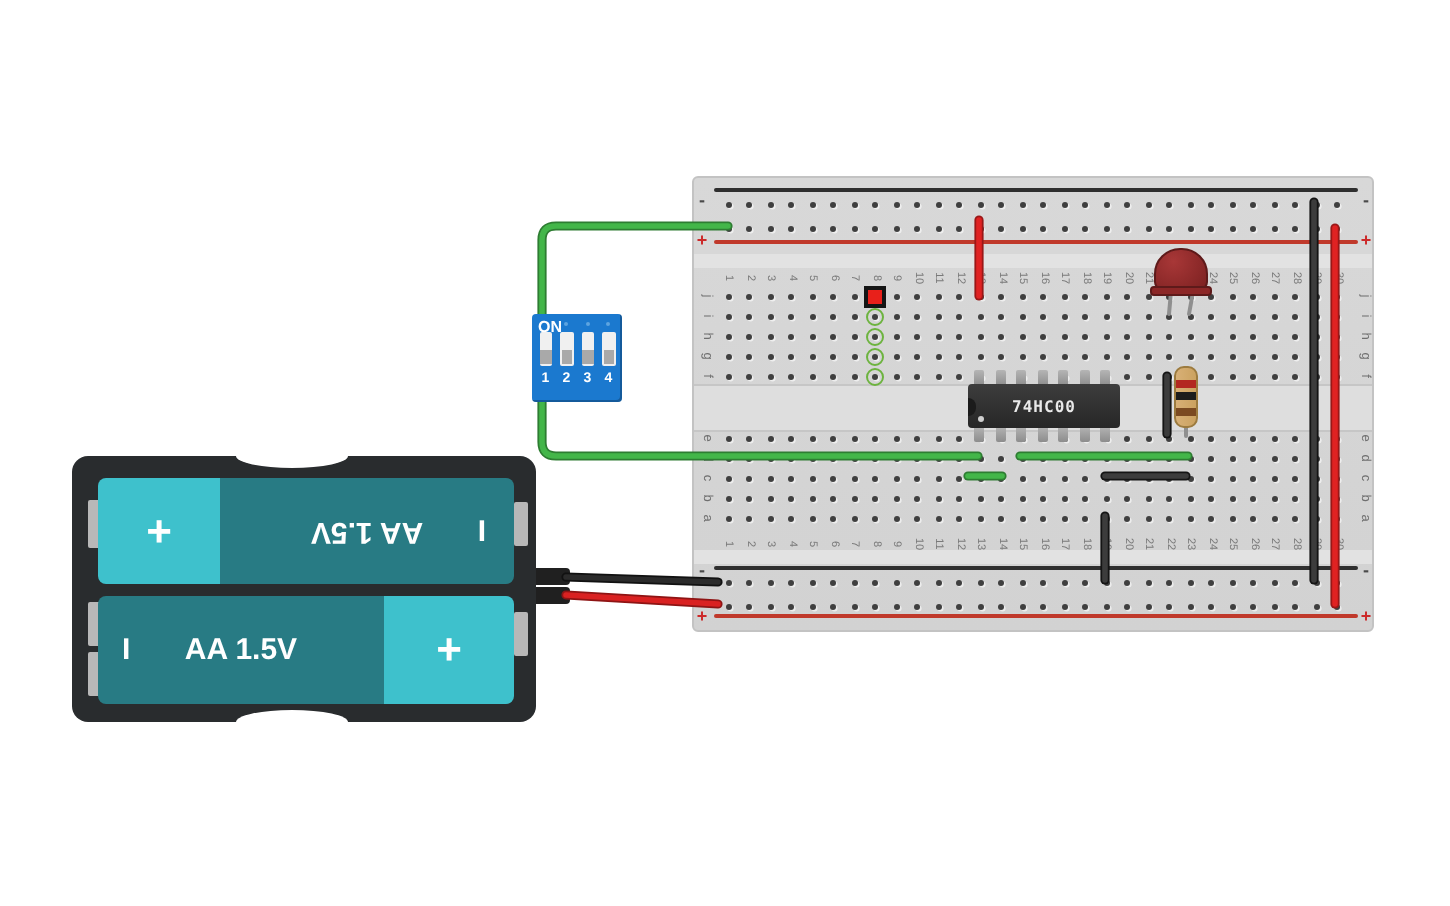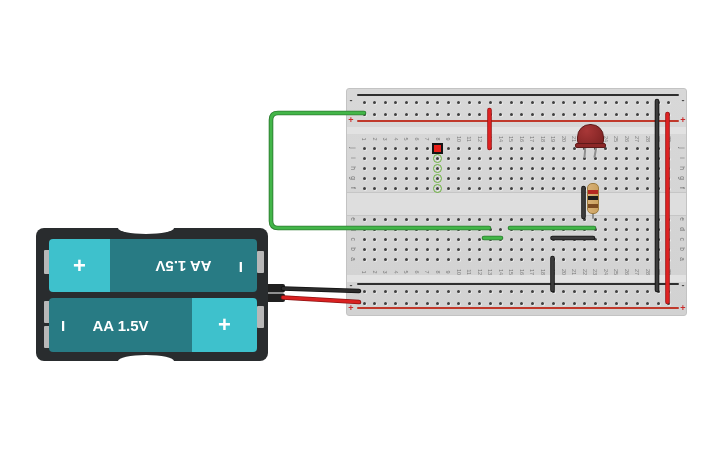--- a/index.html
+++ b/index.html
@@ -632,32 +632,76 @@
     <path class="wire" d="M 552.5 238 H 593" stroke="#141414" stroke-width="4.6" fill="none" stroke-linecap="round" stroke-linejoin="round"></path>
       <path class="wire" d="M 552.5 238 H 593" stroke="#3c3c3c" stroke-width="2.8" fill="none" stroke-linecap="round" stroke-linejoin="round"></path>
     <path class="wire" d="M 552.5 258 V 290" stroke="#141414" stroke-width="4.6" fill="none" stroke-linecap="round" stroke-linejoin="round"></path>
       <path class="wire" d="M 552.5 258 V 290" stroke="#3c3c3c" stroke-width="2.8" fill="none" stroke-linecap="round" stroke-linejoin="round"></path>
     <path class="wire" d="M 283 288.5 L 359 291" stroke="#111111" stroke-width="4.6" fill="none" stroke-linecap="round" stroke-linejoin="round"></path>
       <path class="wire" d="M 283 288.5 L 359 291" stroke="#2b2b2b" stroke-width="2.8" fill="none" stroke-linecap="round" stroke-linejoin="round"></path>
     <path class="wire" d="M 283 297.5 L 359 302" stroke="#8e1414" stroke-width="4.6" fill="none" stroke-linecap="round" stroke-linejoin="round"></path>
       <path class="wire" d="M 283 297.5 L 359 302" stroke="#d92121" stroke-width="2.8" fill="none" stroke-linecap="round" stroke-linejoin="round"></path>
   </svg>
 
+  <div id="chip">
+      <div class="pin" style="left: 66px; top: 28px;"></div>
+      <div class="pin" style="left: 66px; top: 0px;"></div>
+      <div class="pin" style="left: 55.5px; top: 28px;"></div>
+      <div class="pin" style="left: 55.5px; top: 0px;"></div>
+      <div class="pin" style="left: 45px; top: 28px;"></div>
+      <div class="pin" style="left: 45px; top: 0px;"></div>
+      <div class="pin" style="left: 34.5px; top: 28px;"></div>
+      <div class="pin" style="left: 34.5px; top: 0px;"></div>
+      <div class="pin" style="left: 24px; top: 28px;"></div>
+      <div class="pin" style="left: 24px; top: 0px;"></div>
+      <div class="pin" style="left: 13.5px; top: 28px;"></div>
+      <div class="pin" style="left: 13.5px; top: 0px;"></div>
+      <div class="pin" style="left: 3px; top: 28px;"></div>
+      <div class="pin" style="left: 3px; top: 0px;"></div>
+    <div id="chip-body">
+      <span id="chip-label">74HC00</span>
+      <div id="chip-notch"></div>
+      <div id="chip-dot"></div>
+    </div>
+  </div>
 
   <div id="led">
     <div id="led-dome"></div>
     <div id="led-flange" style="background: rgb(140, 39, 39);"></div>
   </div>
 
   <div id="resistor" style="background: linear-gradient(90deg, rgb(216, 176, 118), rgb(203, 162, 96));">
     <div class="band" style="top: 6px; background: rgb(179, 40, 33);"></div>
     <div class="band" style="top: 12px; background: rgb(28, 28, 28);"></div>
     <div class="band" style="top: 20px; background: rgb(123, 74, 33);"></div>
   </div>
 
+  <div id="dip" style="background: rgb(27, 121, 207);">
+    <span id="dip-on">ON</span>
+    <div class="dip-dot" style="left:16px"></div>
+    <div class="dip-dot" style="left:26.5px"></div>
+    <div class="dip-dot" style="left:37px"></div>
+
+  <div class="slider" style="left: 3.5px;">
+        <div class="knob"></div>
+      </div>
+      <span class="dip-num" style="left: 6.75px;">1</span>
+      <div class="slider" style="left: 14px;">
+        <div class="knob"></div>
+      </div>
+      <span class="dip-num" style="left: 17.25px;">2</span>
+      <div class="slider" style="left: 24.5px;">
+        <div class="knob"></div>
+      </div>
+      <span class="dip-num" style="left: 27.75px;">3</span>
+      <div class="slider" style="left: 35px;">
+        <div class="knob"></div>
+      </div>
+      <span class="dip-num" style="left: 38.25px;">4</span>
+    </div>
 
   <div id="batt">
     <div id="batt-case" style="background: rgb(41, 44, 46);"></div>
     <div class="batt-notch" style="top:222px"></div>
     <div class="batt-notch" style="top:355px"></div>
     <div class="contact" style="left:44px;top:250px;height:24px"></div>
     <div class="contact" style="left:44px;top:301px;height:22px"></div>
     <div class="contact" style="left:44px;top:326px;height:22px"></div>
     <div class="contact" style="left:257px;top:251px;height:22px"></div>
     <div class="contact" style="left:257px;top:306px;height:22px"></div>

